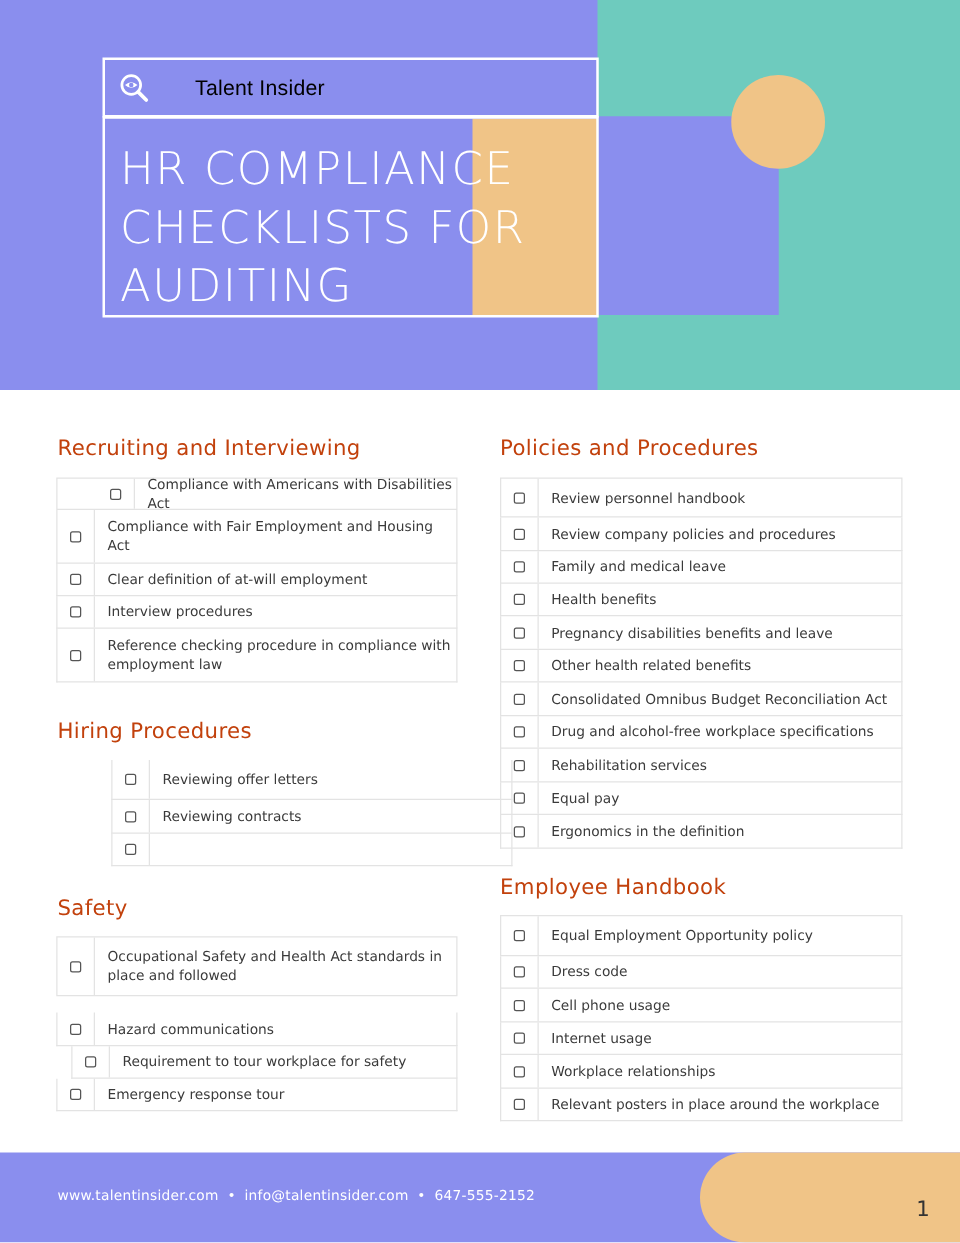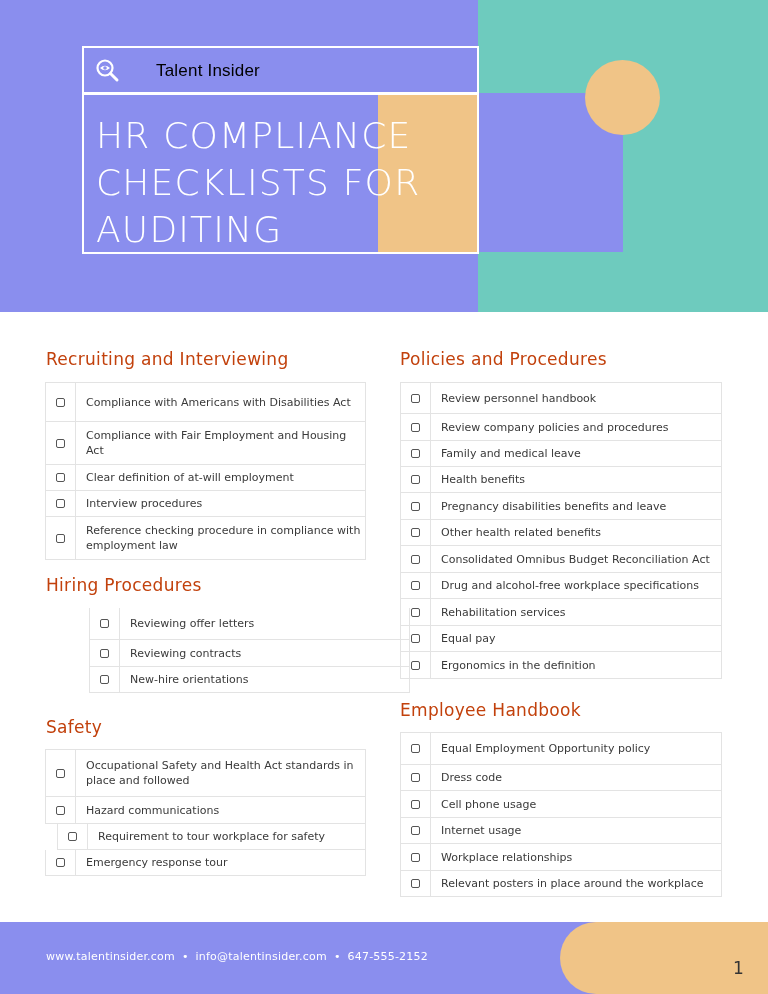--- a/index.html
+++ b/index.html
@@ -58,21 +58,21 @@
 </div>
 
 <div class="title">
   <div>HR COMPLIANCE</div>
   <div>CHECKLISTS FOR</div>
   <div>AUDITING</div>
 </div>
 
 <div class="section-title" style="left:46px; top:349px;">Recruiting and Interviewing</div>
 <div class="checklist" style="left:45px; top:382px;">
-  <div class="row" style="height:40px;">
+  <div class="row" style="height:26px;padding-left:32px;">
       <div class="cb-cell">
         <div class="cb"></div>
       </div>
       <div class="txt">Compliance with Americans with Disabilities Act</div>
     </div>
   <div class="row" style="height:43px;">
       <div class="cb-cell">
         <div class="cb"></div>
       </div>
       <div class="txt">Compliance with Fair Employment and Housing Act</div>
@@ -108,33 +108,32 @@
   <div class="row" style="height:27px;">
       <div class="cb-cell">
         <div class="cb"></div>
       </div>
       <div class="txt">Reviewing contracts</div>
     </div>
   <div class="row" style="height:26px;">
       <div class="cb-cell">
         <div class="cb"></div>
       </div>
-      <div class="txt">New-hire orientations</div>
     </div>
 </div>
 
 <div class="section-title" style="left:46px; top:717px;">Safety</div>
 <div class="checklist" style="left:45px; top:749px;">
   <div class="row" style="height:48px;">
       <div class="cb-cell">
         <div class="cb"></div>
       </div>
       <div class="txt">Occupational Safety and Health Act standards in place and followed</div>
     </div>
-  <div class="row" style="height:27px;">
+  <div class="row" style="height:27px;margin-top:13px;">
       <div class="cb-cell">
         <div class="cb"></div>
       </div>
       <div class="txt">Hazard communications</div>
     </div>
   <div class="row" style="height:26px;margin-left:12px;">
       <div class="cb-cell">
         <div class="cb"></div>
       </div>
       <div class="txt">Requirement to tour workplace for safety</div>

